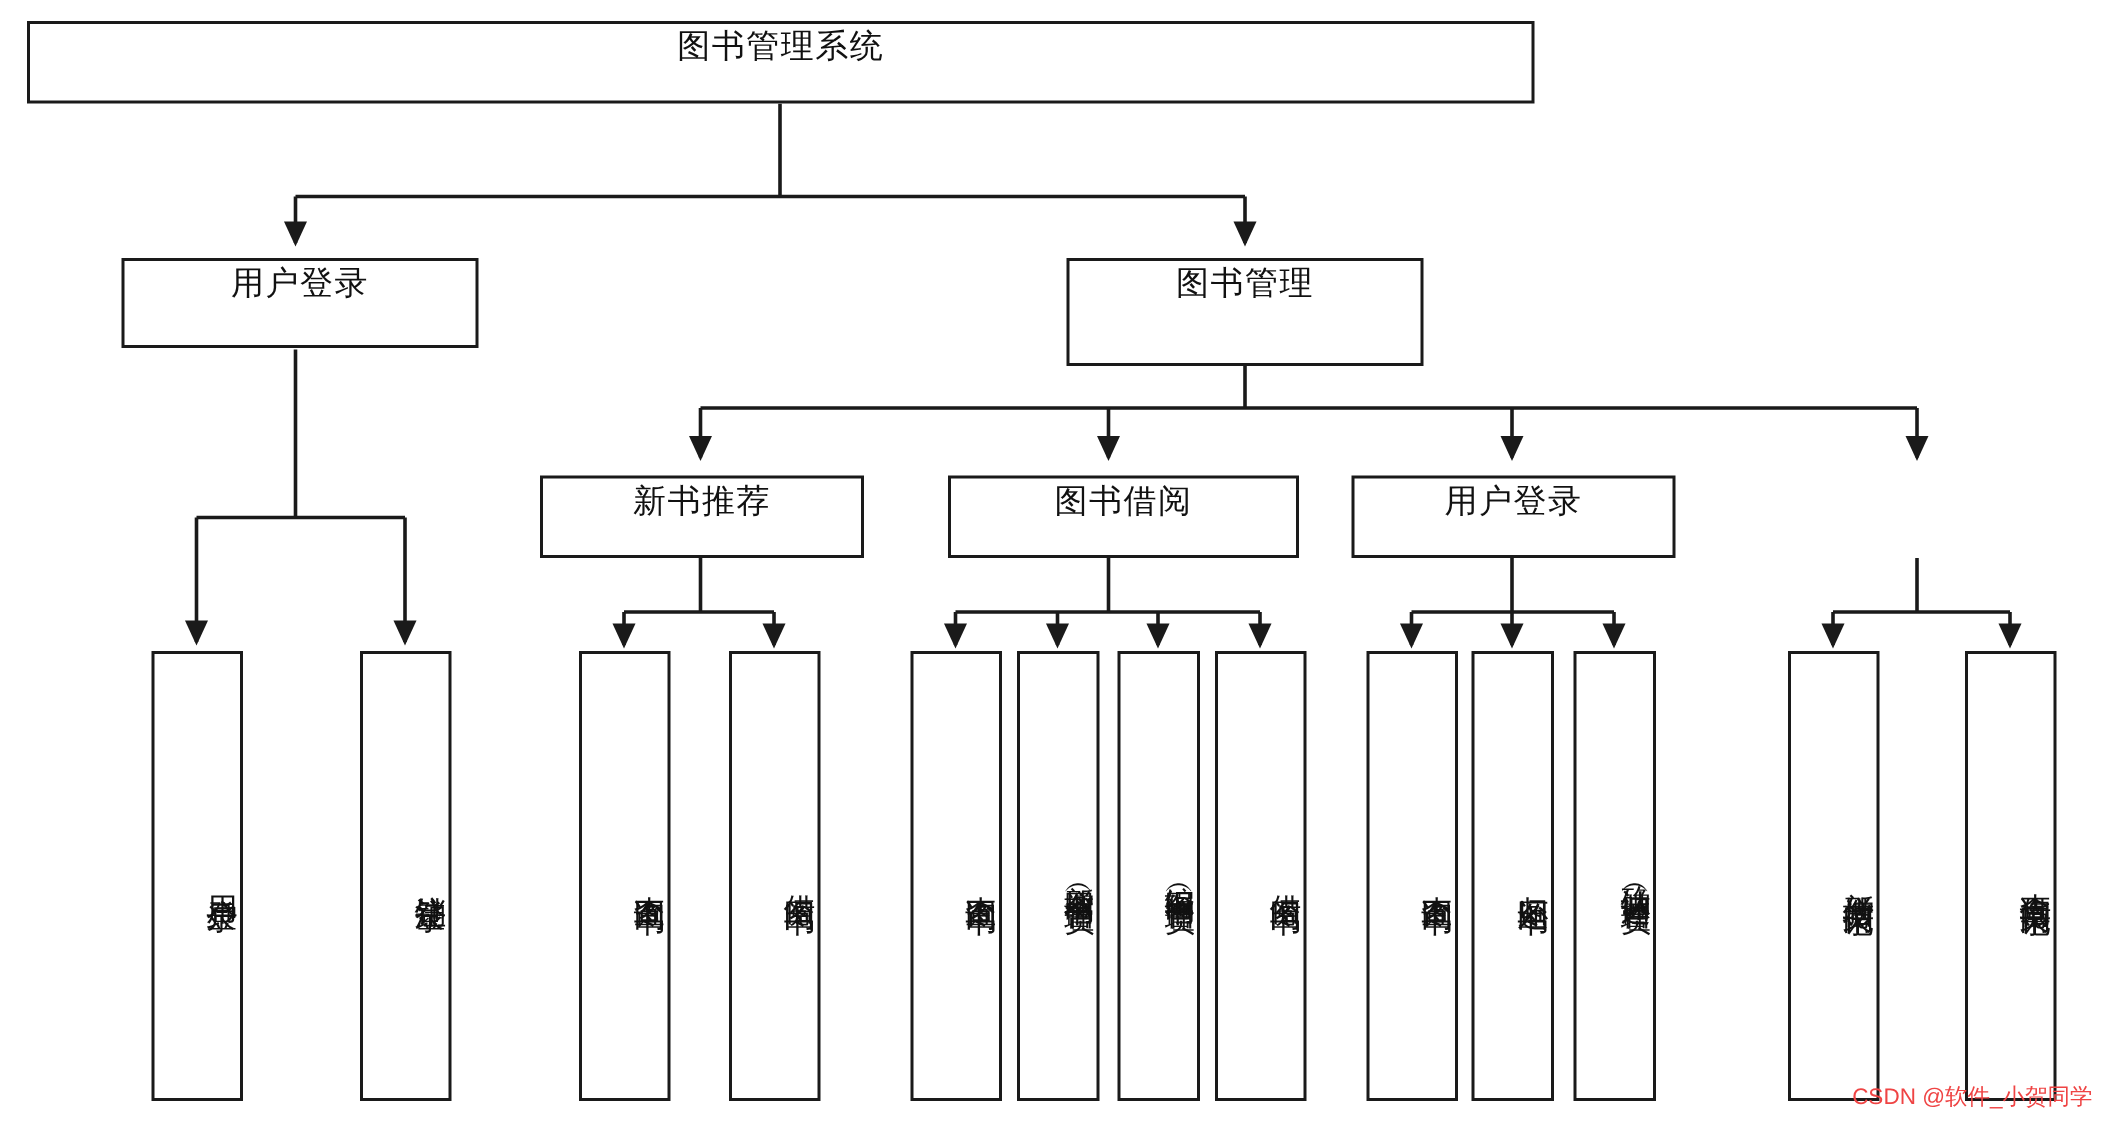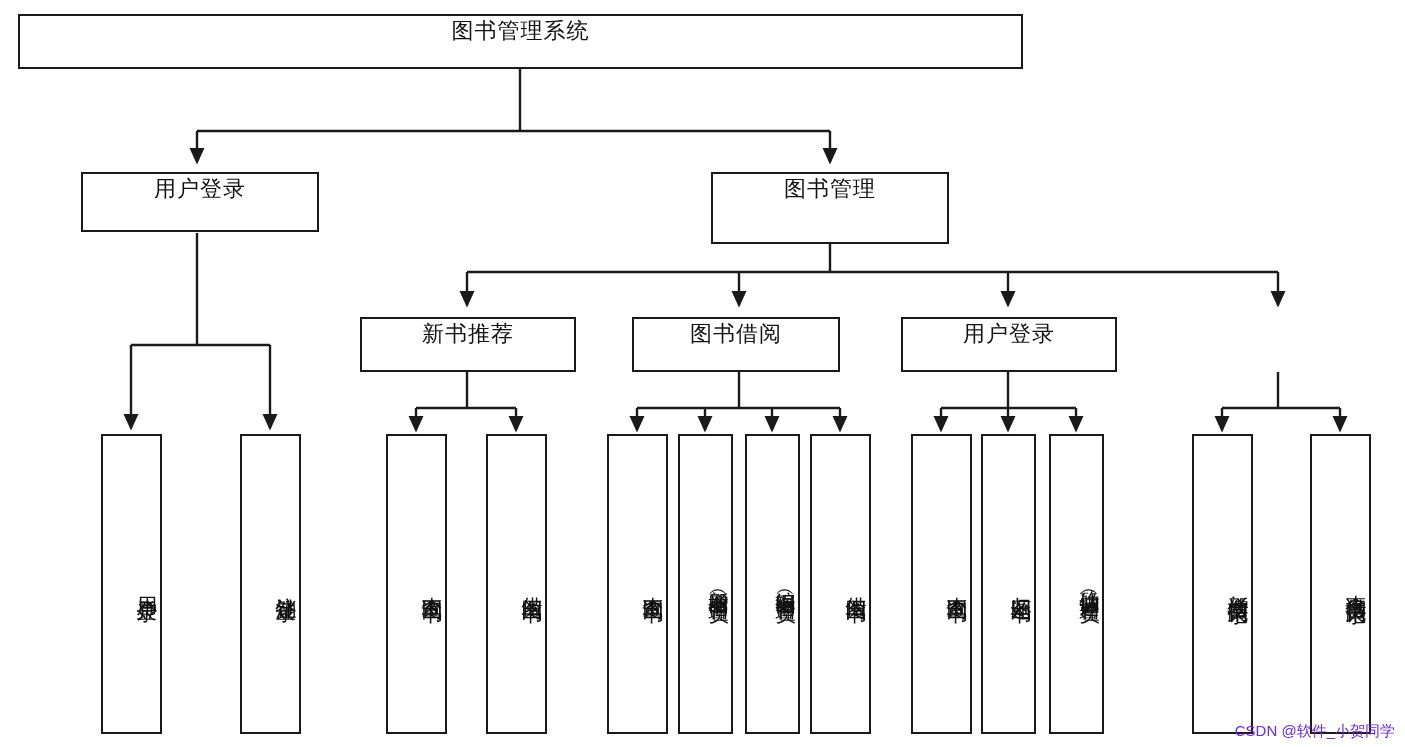--- a/index.html
+++ b/index.html
@@ -55,21 +55,21 @@
     white-space: normal;
   }
   .node.vnarrow {
     font-size: 20px;
   }
   .watermark {
     position: absolute;
     right: 10px;
     bottom: 6px;
     font-size: 15px;
-    color: #6d28d9;
+    color: #ef4444;
     z-index: 3;
     white-space: nowrap;
   }
 </style>
 </head>
 <body>
 
 <div id="canvas">
 
   <svg id="svg-layer" viewBox="0 0 1405 747">
@@ -129,21 +129,21 @@
   <div class="node h" style="left:81px; top:172px; width:238px; height:60px;">
     <span>用户登录</span>
   </div>
   <div class="node h" style="left:711px; top:172px; width:238px; height:72px;">
     <span>图书管理</span>
   </div>
 
   <div class="node h" style="left:360px; top:317px; width:216px; height:55px;">
     <span>新书推荐</span>
   </div>
-  <div class="node h" style="left:632px; top:317px; width:208px; height:55px;">
+  <div class="node h" style="left:632px; top:317px; width:234px; height:55px;">
     <span>图书借阅</span>
   </div>
   <div class="node h" style="left:901px; top:317px; width:216px; height:55px;">
     <span>用户登录</span>
   </div>
 
   <div class="node v" style="left:101px; top:434px; width:61px; height:300px;">
     <span class="vtext">用户登录</span>
   </div>
   <div class="node v" style="left:240px; top:434px; width:61px; height:300px;">

